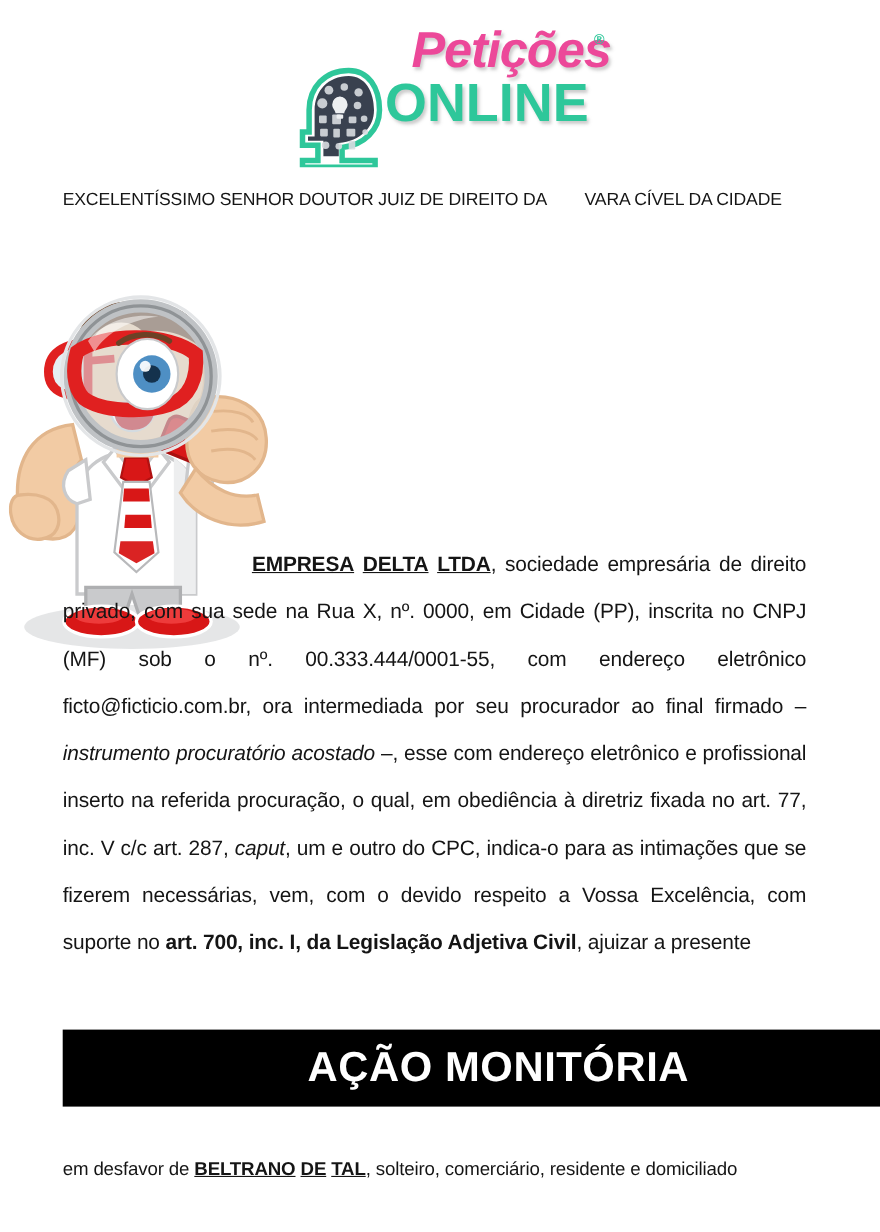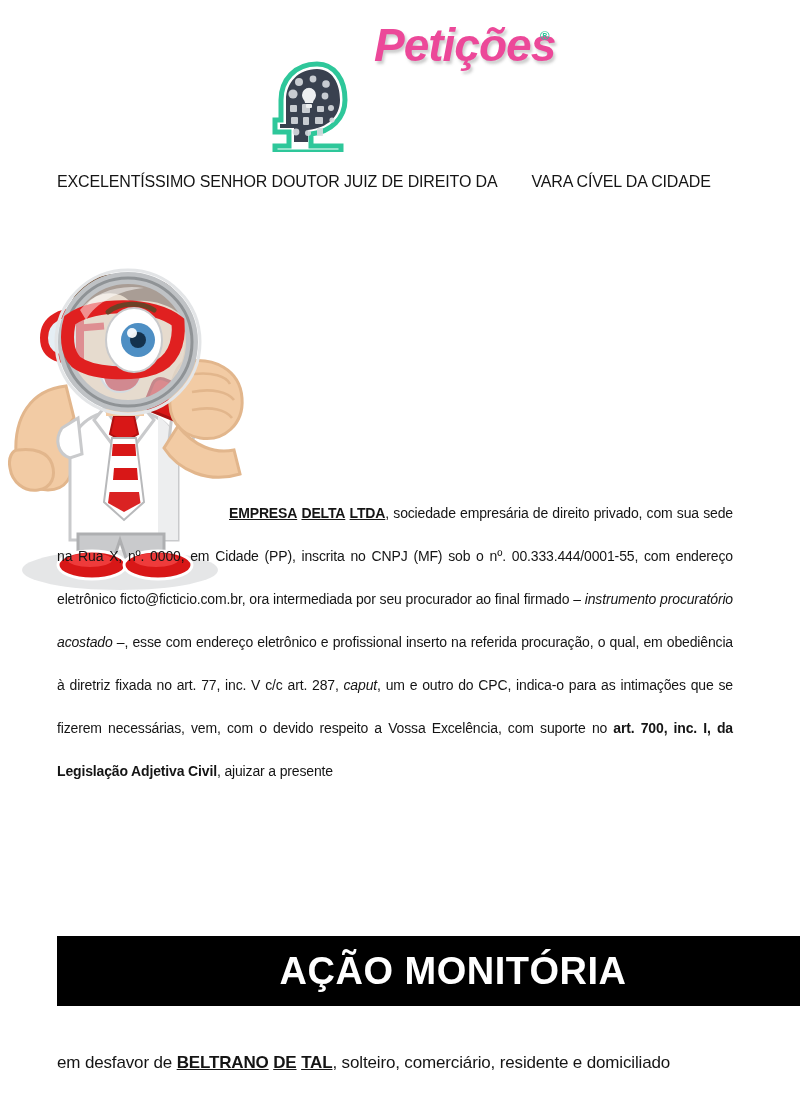--- a/index.html
+++ b/index.html
@@ -71,21 +71,21 @@
     color: #2ec79a;
     letter-spacing: 0px;
     line-height: 1;
     text-shadow: 2px 3px 3px rgba(120,120,120,0.38);
     white-space: nowrap;
   }
 
   
   .doc-text {
     position: absolute;
-    font-size: 14px;
+    font-size: 19px;
     line-height: 43px;
     color: #151515;
     letter-spacing: -0.15px;
   }
   .header-line {
     left: 57px;
     top: 160px;
     width: 690px;
     font-size: 16px;
     line-height: 44px;
@@ -177,20 +177,21 @@
       </g>
 
       <path d="M38 28 a7 7 0 0 1 7 7 c0 4 -3 5 -3 8 h-8 c0 -3 -3 -4 -3 -8 a7 7 0 0 1 7 -7 z" fill="#EDEFF1"></path>
       <rect x="35" y="44" width="6" height="4" rx="1" fill="#EDEFF1"></rect>
     </svg>
   </div>
 
   <div class="logo-word-wrap">
     <div class="logo-petitions">Petições</div>
     <div class="logo-reg">®</div>
+    <div class="logo-online">ONLINE</div>
   </div>
 </div>
 
 <div class="doc-text header-line">
   <span>EXCELENTÍSSIMO SENHOR DOUTOR JUIZ DE DIREITO DA</span><span class="header-gap"></span><span>VARA CÍVEL DA CIDADE</span>
 </div>
 
 <div class="mascot">
   <svg viewBox="0 0 238 340" width="238" height="340" aria-hidden="true">
 

